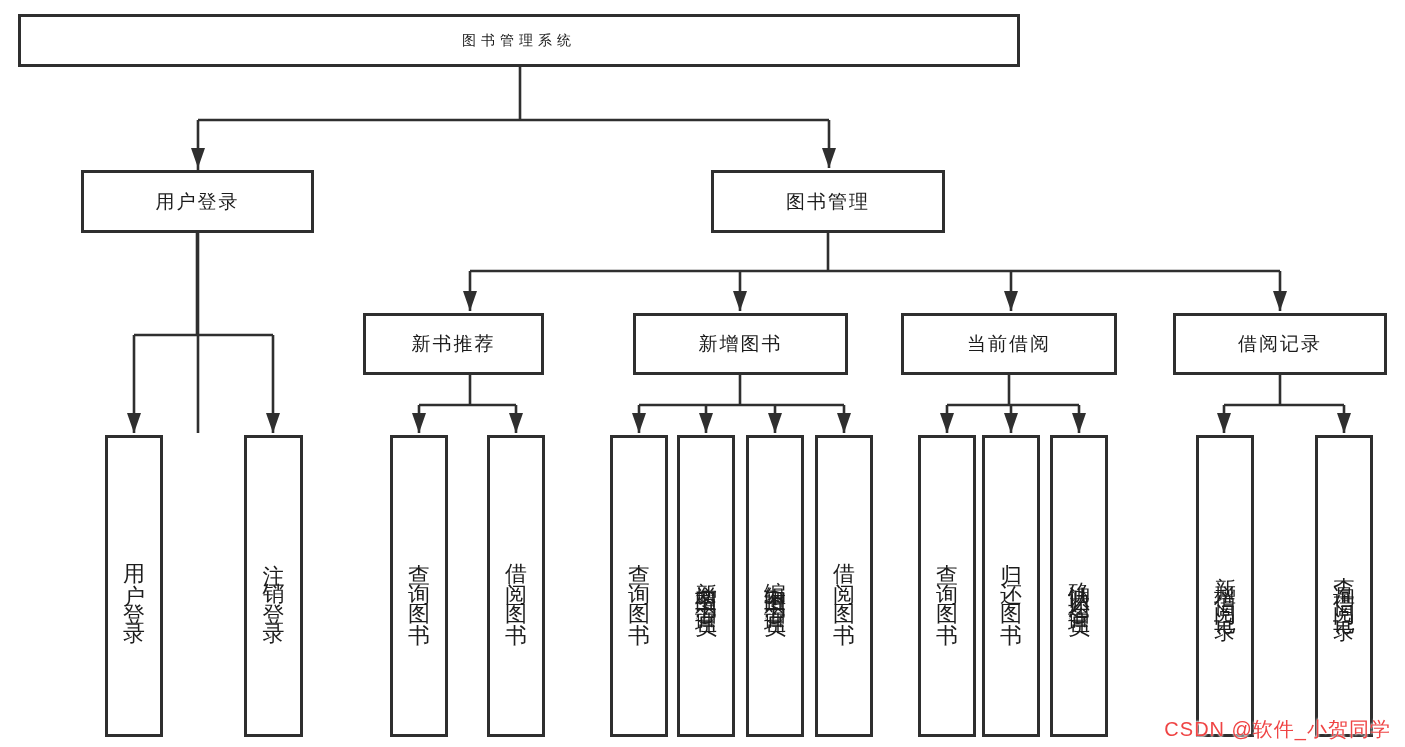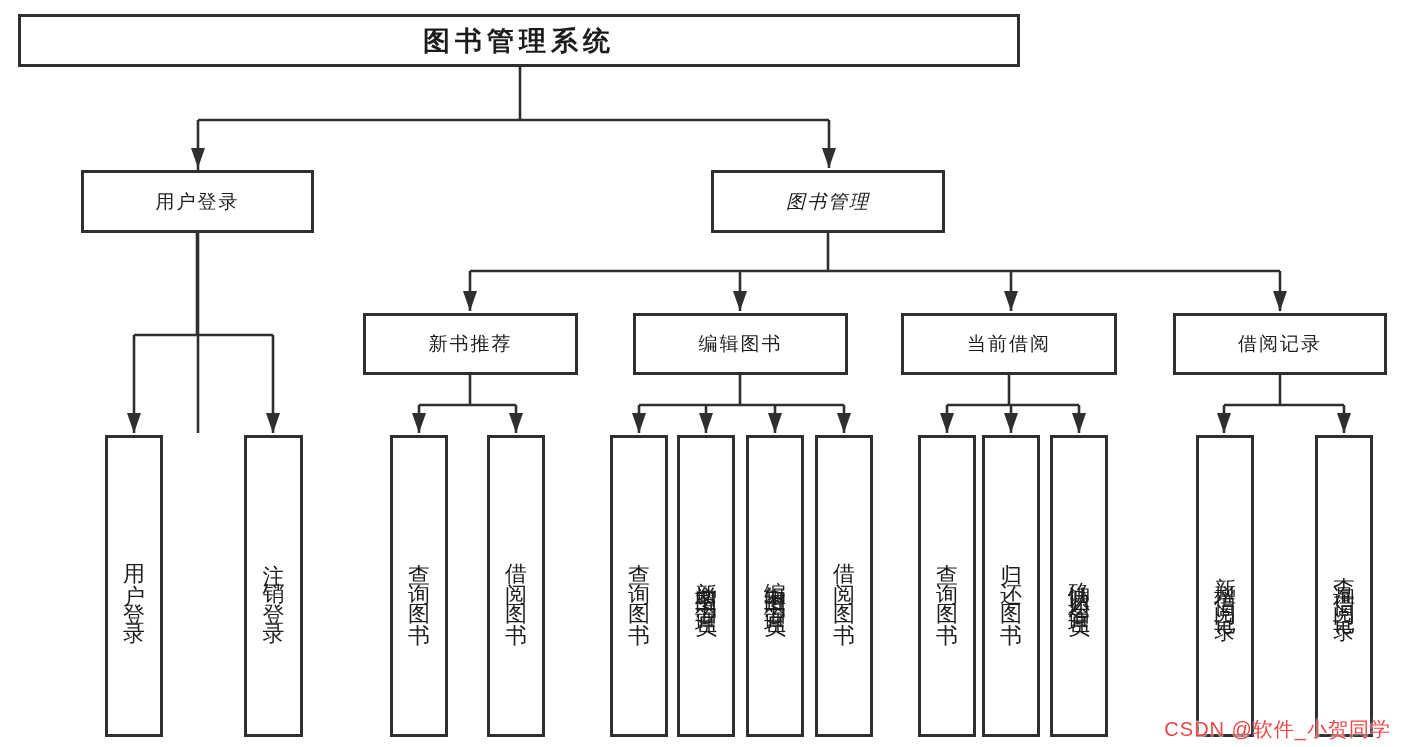--- a/index.html
+++ b/index.html
@@ -17,21 +17,21 @@
   .node {
     position: absolute;
     background: #ffffff;
     border: 3px solid #2f2f2f;
     display: flex;
     align-items: center;
     justify-content: center;
     z-index: 2;
     color: #1c1c1c;
   }
-  .node-title { font-size: 27px; letter-spacing: 5px; font-weight: bold; }
+  .node-title { font-size: 14px; letter-spacing: 5px; }
   .node-h  { font-size: 19px; letter-spacing: 2px; }
 
   .node-v span {
     writing-mode: vertical-rl;
     text-orientation: mixed;
     line-height: 1;
     font-size: 22px;
     white-space: nowrap;
   }
   .sp-wide  span { letter-spacing: 20px; }
@@ -104,29 +104,29 @@
     </g>
   </svg>
 
   <div class="node node-title" style="left:18px; top:14px; width:1002px; height:53px;">
     <span>图书管理系统</span>
   </div>
 
   <div class="node node-h" style="left:81px; top:170px; width:233px; height:63px;">
     <span>用户登录</span>
   </div>
-  <div class="node node-h" style="left:711px; top:170px; width:234px; height:63px;font-style:italic;">
+  <div class="node node-h" style="left:711px; top:170px; width:234px; height:63px;">
     <span>图书管理</span>
   </div>
 
-  <div class="node node-h" style="left:363px; top:313px; width:215px; height:62px;">
+  <div class="node node-h" style="left:363px; top:313px; width:181px; height:62px;">
     <span>新书推荐</span>
   </div>
   <div class="node node-h" style="left:633px; top:313px; width:215px; height:62px;">
-    <span>编辑图书</span>
+    <span>新增图书</span>
   </div>
   <div class="node node-h" style="left:901px; top:313px; width:216px; height:62px;text-align:center;">
     <span>当前借阅</span>
   </div>
   <div class="node node-h" style="left:1173px; top:313px; width:214px; height:62px;">
     <span>借阅记录</span>
   </div>
 
   <div class="node node-v sp-wide" style="left:105px; top:435px; width:58px; height:302px;">
     <span>用户登录</span>

